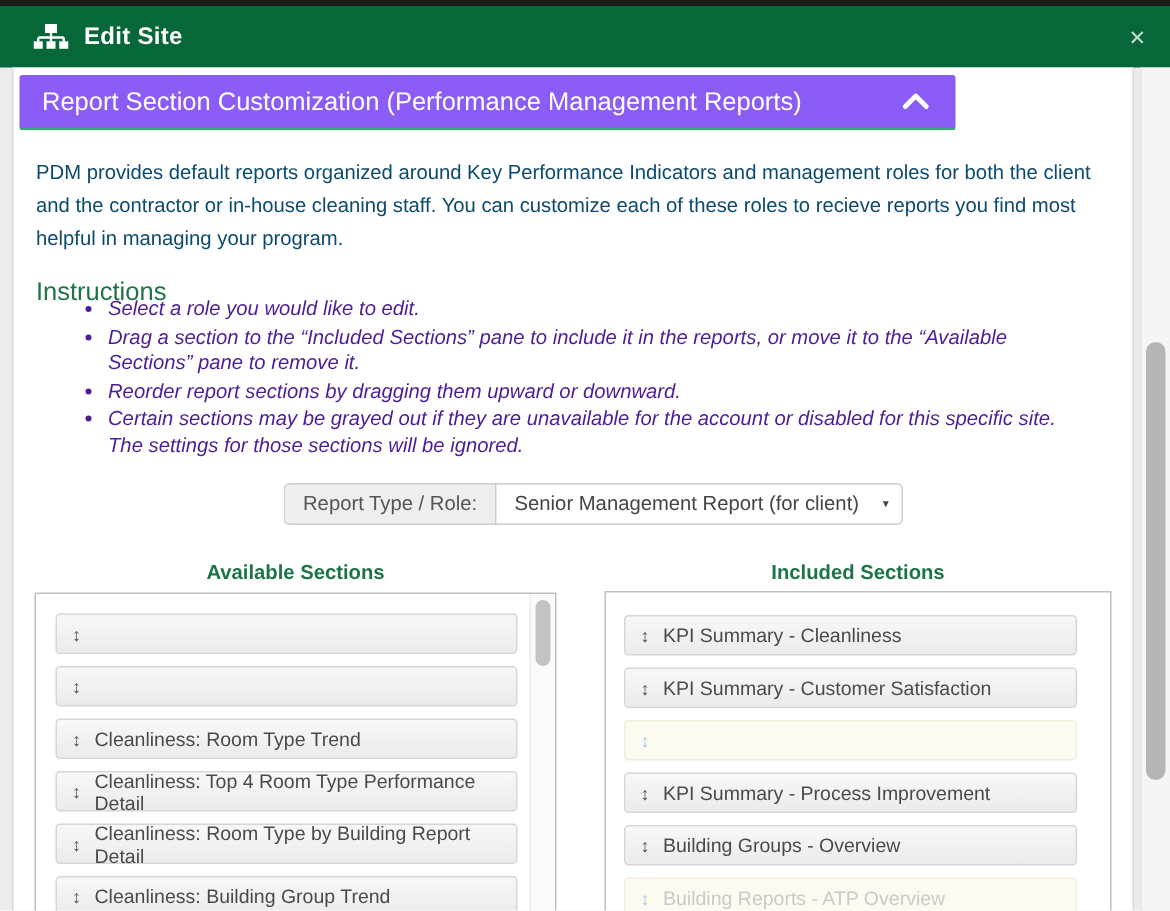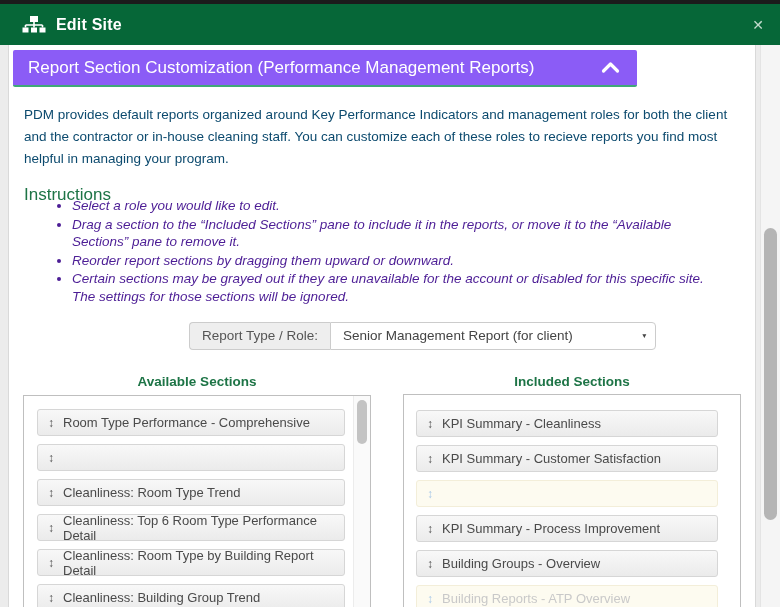--- a/index.html
+++ b/index.html
@@ -40,21 +40,21 @@
     font-size:13.5px;color:#4c1d95;font-style:italic;
   }
   ul.instr li{line-height:17.5px;margin:0 0 1px 0;}
   .role-group{position:absolute;top:277px;left:140px;height:28px;display:flex;margin-left:40px;}
   .role-addon{
     background:#eeeeee;border:1px solid #cccccc;border-right:none;
     border-radius:4px 0 0 4px;padding:0 12px;line-height:26px;
     font-size:13.5px;color:#555;white-space:nowrap;box-sizing:border-box;height:28px;
   }
   .role-select{
-    position:relative;width:326px;background:#ffffff;border:1px solid #cccccc;
+    position:relative;width:272px;background:#ffffff;border:1px solid #cccccc;
     border-radius:0 4px 4px 0;box-sizing:border-box;height:28px;
     line-height:26px;padding:0 22px 0 12px;font-size:13.5px;color:#444;cursor:pointer;
     overflow:hidden;white-space:nowrap;
   }
   .role-select .caret{
     position:absolute;right:6px;top:50%;transform:translateY(-50%) scale(.75);
     color:#444;font-size:9px;
   }
   .col-h{
     position:absolute;font-size:13.5px;font-weight:700;color:#1d7446;text-align:center;
@@ -147,32 +147,31 @@
     </div>
   </div>
 
   <div class="col-h avail">Available Sections</div>
   <div class="col-h incl">Included Sections</div>
 
   <div class="listpanel avail">
     <div class="items" id="available-list">
         <div class="sec-item">
           <span class="handle">↕</span>
-          <span>Room Type Performance - Comprehensive</span>
         </div>
         <div class="sec-item">
           <span class="handle">↕</span>
         </div>
         <div class="sec-item">
           <span class="handle">↕</span>
           <span>Cleanliness: Room Type Trend</span>
         </div>
         <div class="sec-item">
           <span class="handle">↕</span>
-          <span>Cleanliness: Top 6 Room Type Performance Detail</span>
+          <span>Cleanliness: Top 4 Room Type Performance Detail</span>
         </div>
         <div class="sec-item">
           <span class="handle">↕</span>
           <span>Cleanliness: Room Type by Building Report Detail</span>
         </div>
         <div class="sec-item">
           <span class="handle">↕</span>
           <span>Cleanliness: Building Group Trend</span>
         </div>
       </div>

